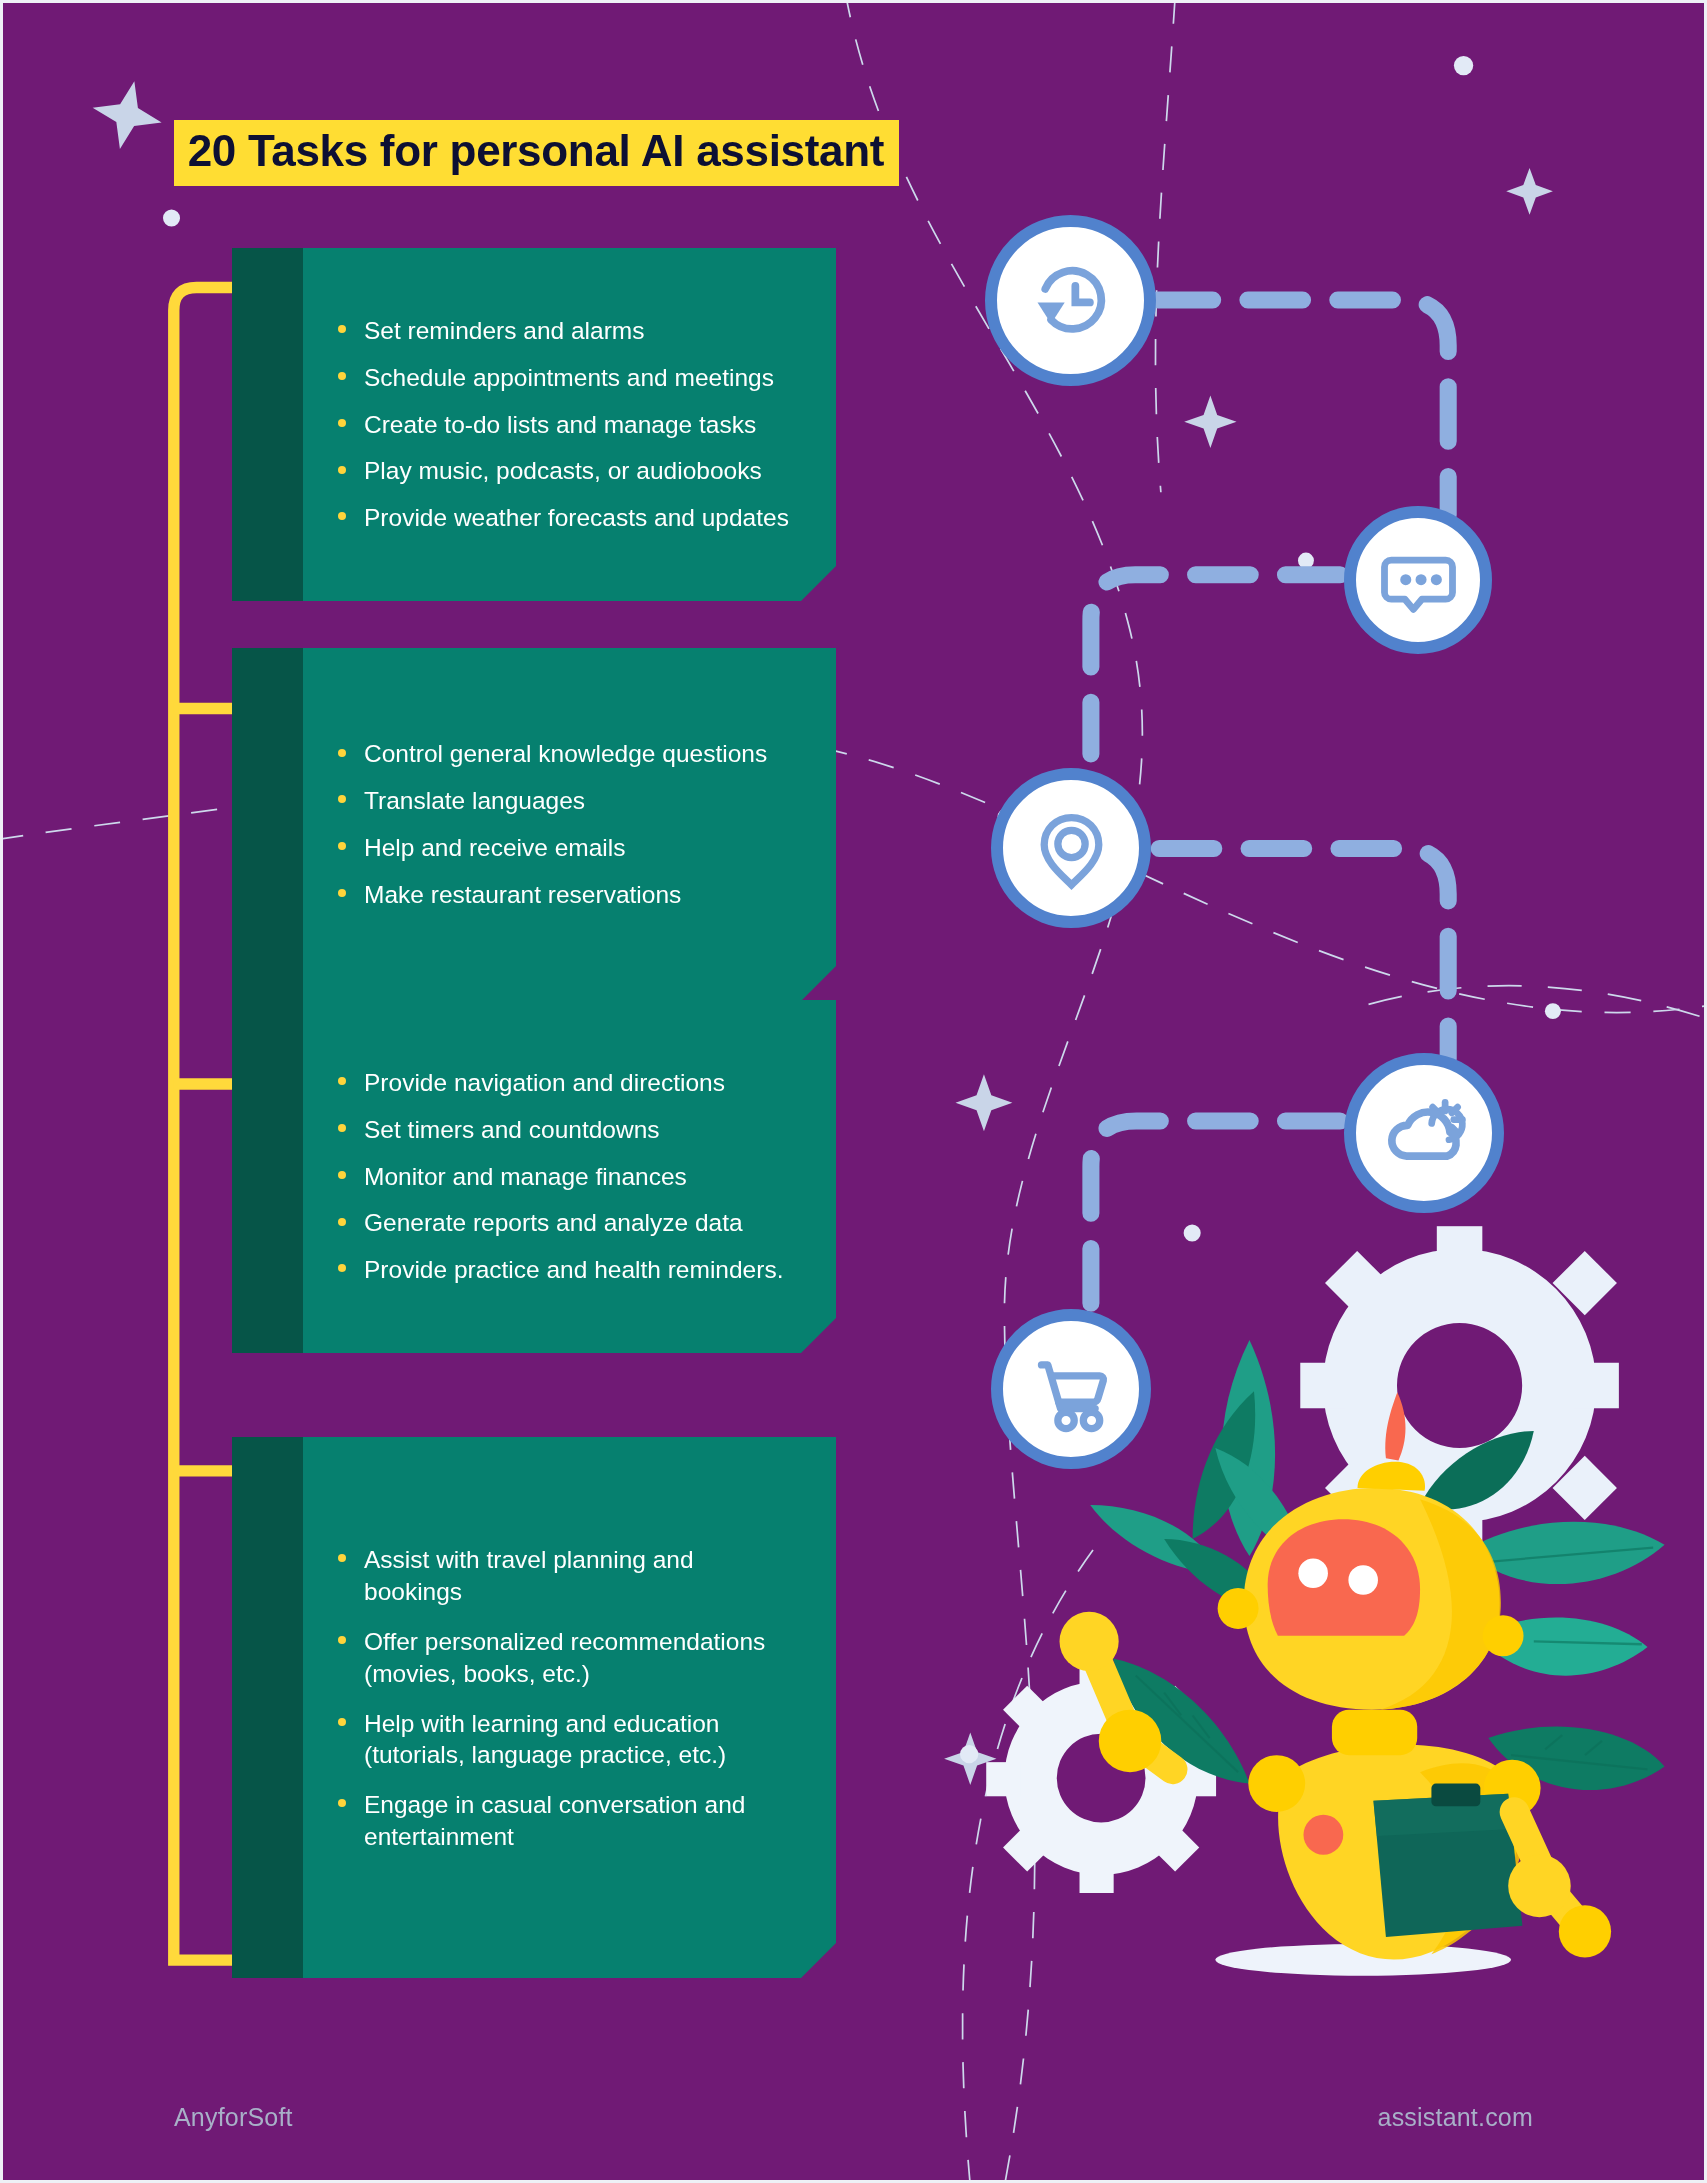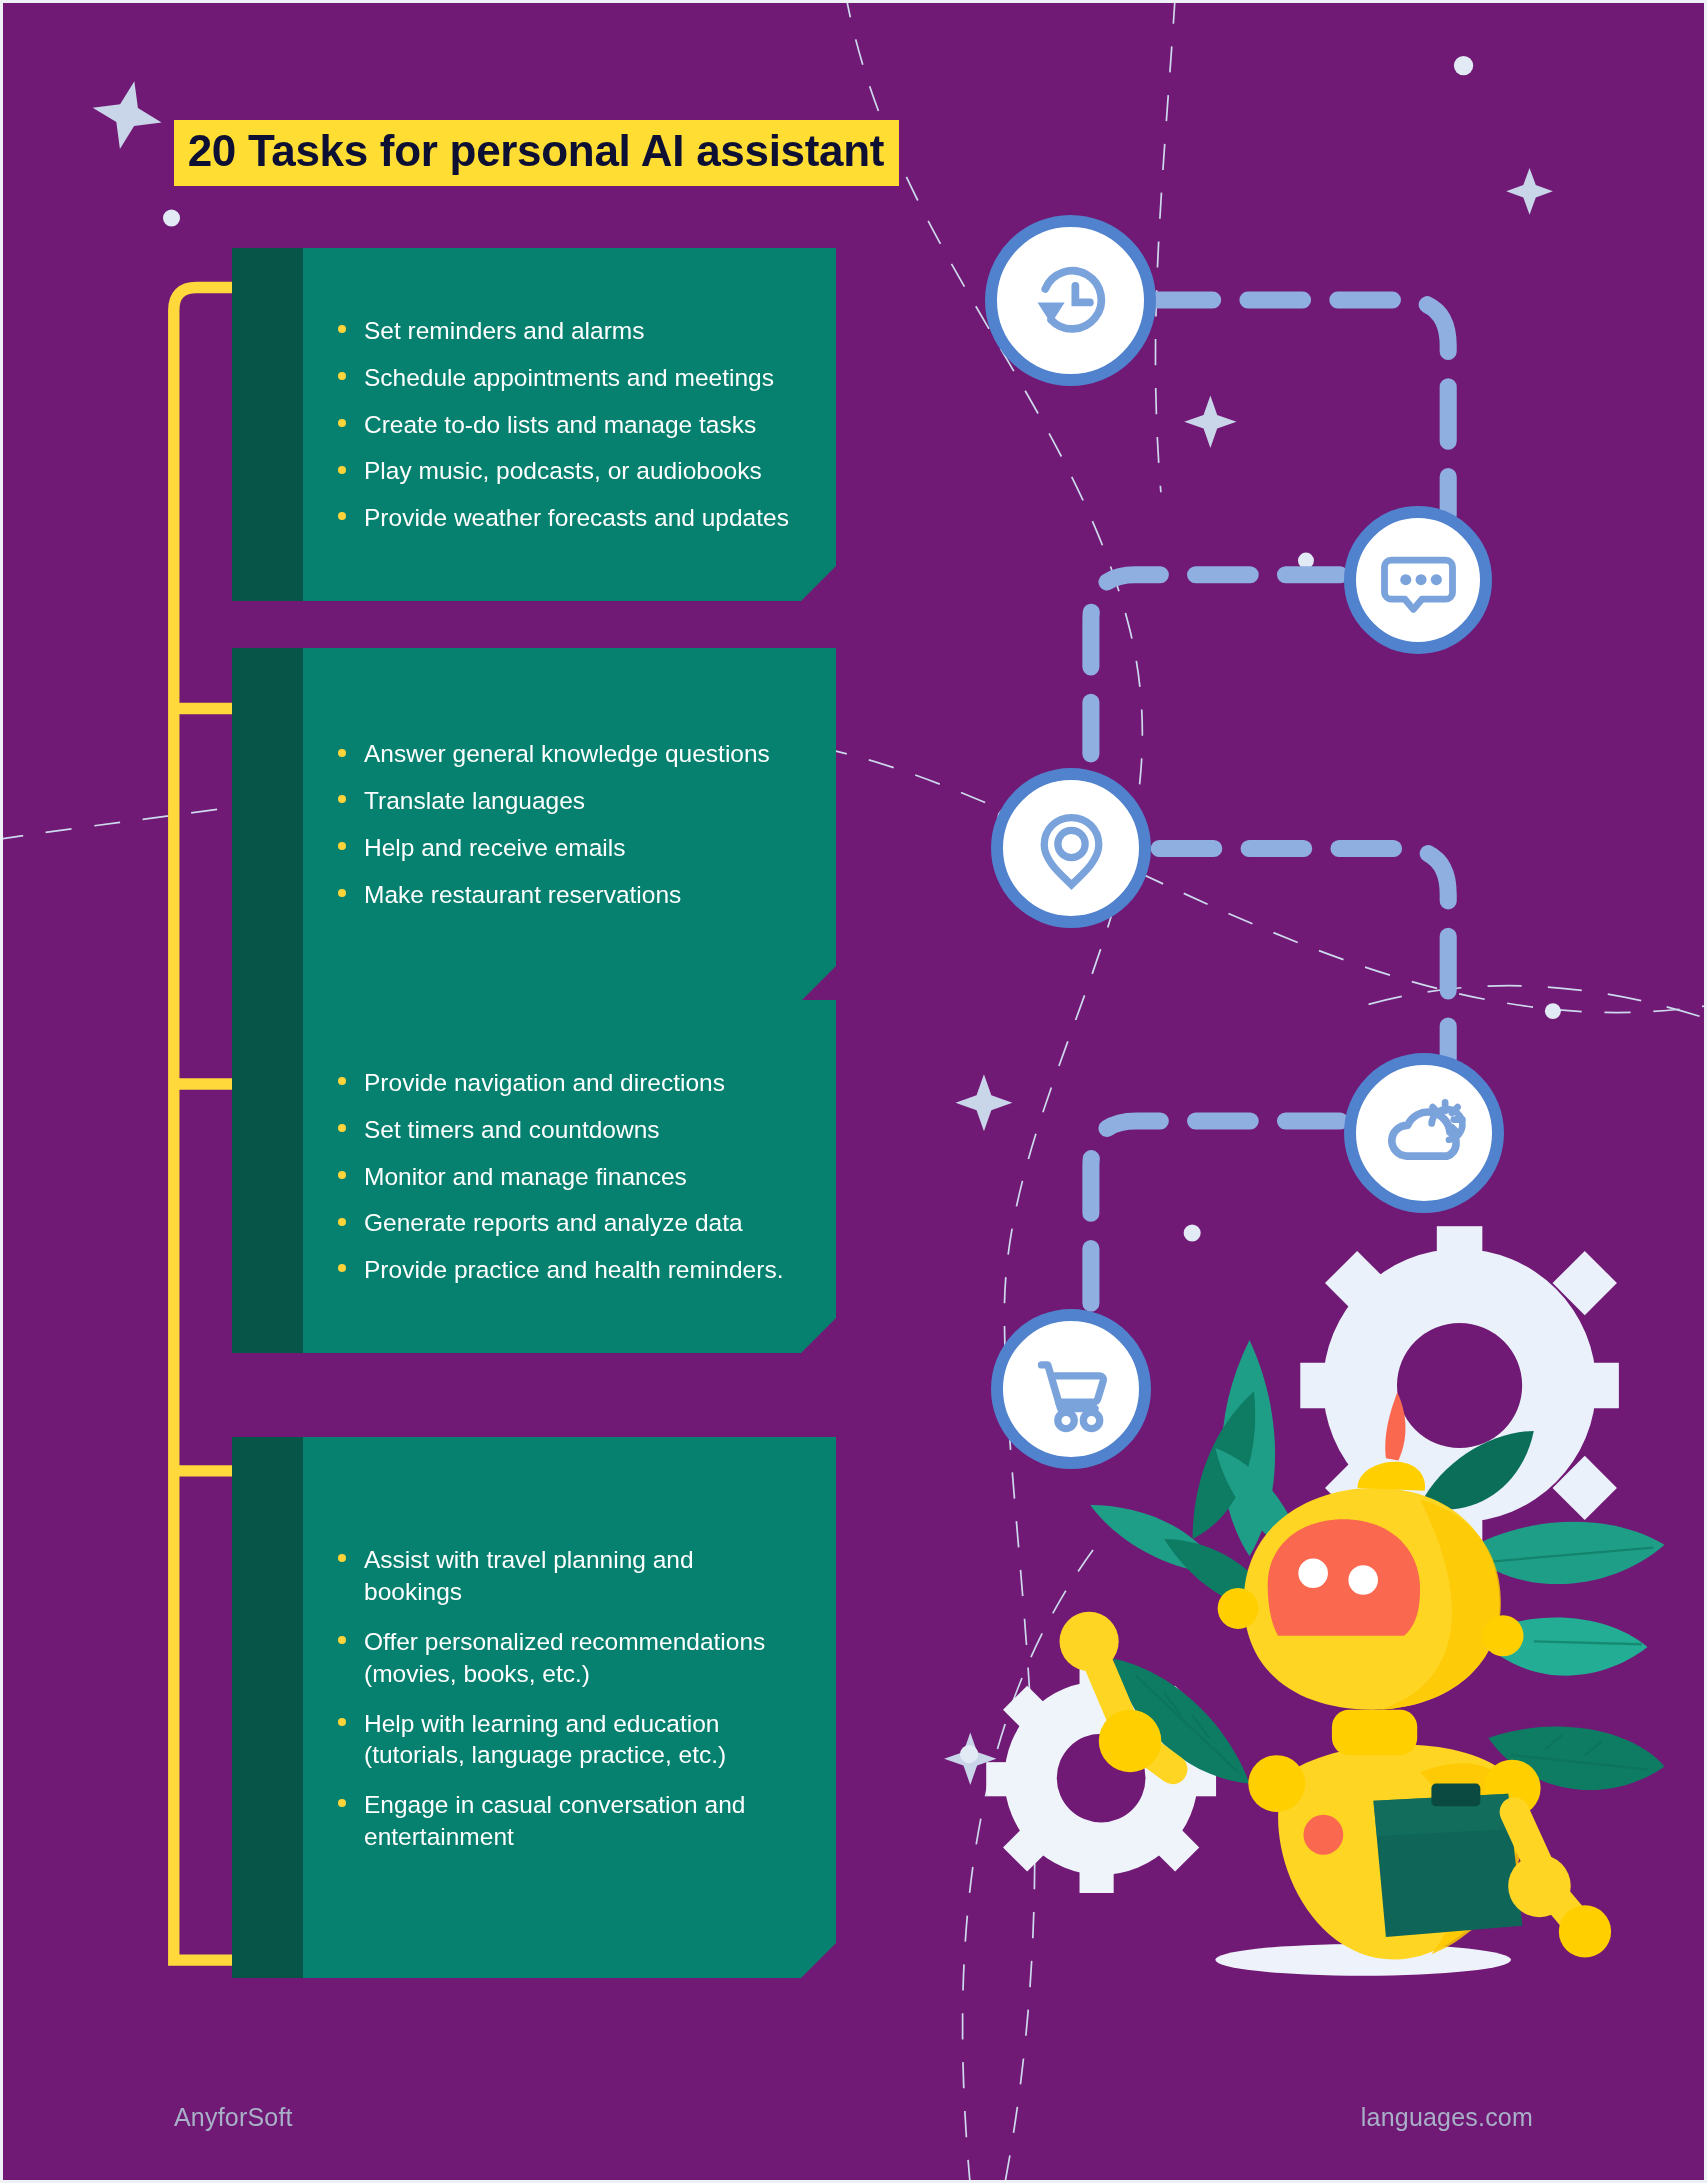--- a/index.html
+++ b/index.html
@@ -188,21 +188,21 @@
         <li><span class="dot"></span><span>Play music, podcasts, or audiobooks</span></li>
         <li><span class="dot"></span><span>Provide weather forecasts and updates</span></li>
       </ul>
     </div>
   </div>
 
   <div class="card" id="card-2" style="top:645px;height:353px;">
     <div class="card-strip"></div>
     <div class="card-inner">
       <ul class="task-list">
-        <li><span class="dot"></span><span>Answer general knowledge questions</span></li>
+        <li><span class="dot"></span><span>Control general knowledge questions</span></li>
         <li><span class="dot"></span><span>Translate languages</span></li>
         <li><span class="dot"></span><span>Help and receive emails</span></li>
         <li><span class="dot"></span><span>Make restaurant reservations</span></li>
       </ul>
     </div>
   </div>
 
   <div class="card" id="card-3" style="top:997px;height:353px;">
     <div class="card-strip"></div>
     <div class="card-inner">
@@ -348,16 +348,16 @@
       <g fill="none" stroke="#7ba3db" stroke-width="8" stroke-linecap="round" stroke-linejoin="round">
         <path d="M17 23 h7 l14 48 h38"></path>
         <path d="M29 35 h52 a4 4 0 0 1 4 5 l-6 20 a5 5 0 0 1 -5 4 h-38"></path>
       </g>
       <circle cx="44" cy="84" r="9" fill="none" stroke="#7ba3db" stroke-width="8"></circle>
       <circle cx="72" cy="84" r="9" fill="none" stroke="#7ba3db" stroke-width="8"></circle>
     </svg>
   </div>
 
   <div class="footer-text" id="footer-brand">AnyforSoft</div>
-  <div class="footer-text" id="footer-site">languages.com</div>
+  <div class="footer-text" id="footer-site">assistant.com</div>
 
 </div>
 
 
 </body></html>

